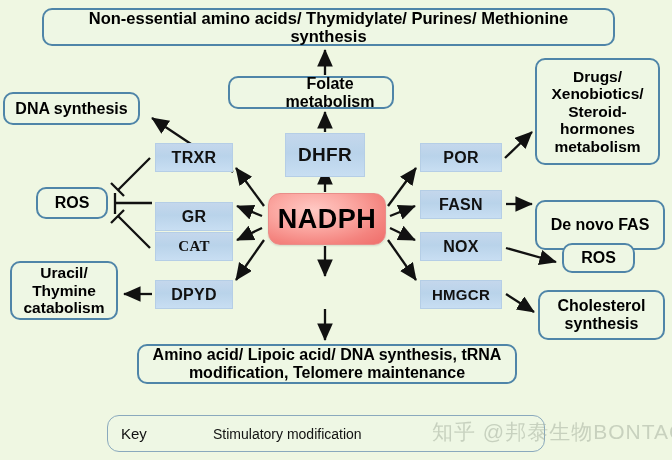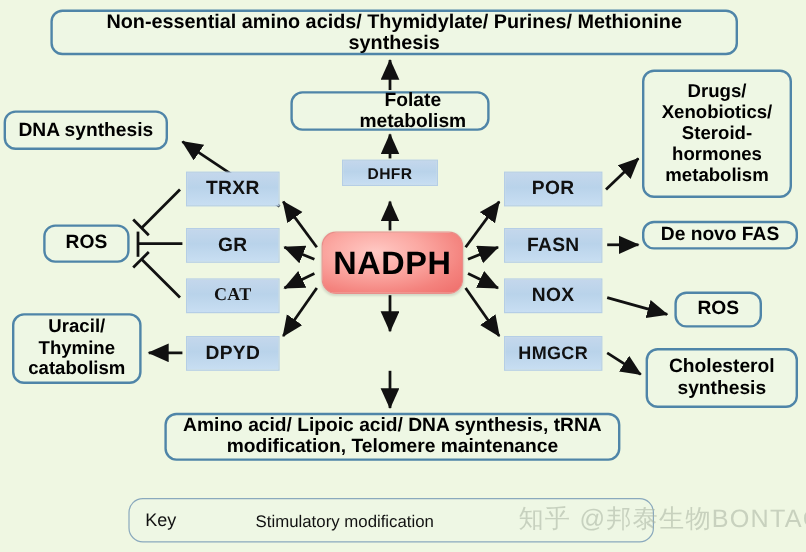--- a/index.html
+++ b/index.html
@@ -140,45 +140,45 @@
 
     <g stroke="#111" stroke-width="2" fill="none">
       <line x1="167" y1="434" x2="205" y2="434" marker-end="url(#ahs)"></line>
       <line x1="383" y1="434" x2="420" y2="434"></line>
       <line x1="420" y1="427" x2="420" y2="442"></line>
     </g>
   </svg>
 
   <div class="obox" style="left:42px;top:8px;width:573px;height:38px;font-size:16.5px;">Non-essential amino acids/ Thymidylate/ Purines/ Methionine synthesis</div>
 
-  <div class="obox" style="left:242px;top:76px;width:166px;height:33px;font-size:16px;padding-left:44px;">Folate metabolism</div>
+  <div class="obox" style="left:228px;top:76px;width:166px;height:33px;font-size:16px;padding-left:44px;">Folate metabolism</div>
 
-  <div class="ebox" style="left:285px;top:133px;width:80px;height:22px;font-size:13px;">DHFR</div>
+  <div class="ebox" style="left:285px;top:133px;width:80px;height:44px;font-size:19px;">DHFR</div>
 
 
   <div class="obox" style="left:137px;top:344px;width:380px;height:40px;font-size:16px;">Amino acid/ Lipoic acid/ DNA synthesis, tRNA modification, Telomere maintenance</div>
 
   <div class="hub" style="left:268px;top:193px;width:118px;height:52px;">NADPH</div>
 
   <div class="ebox" style="left:155px;top:143px;width:78px;height:29px;font-size:16px;">TRXR</div>
-  <div class="ebox" style="left:155px;top:190px;width:78px;height:29px;font-size:16px;">GR</div>
+  <div class="ebox" style="left:155px;top:202px;width:78px;height:29px;font-size:16px;">GR</div>
   <div class="ebox" style="left:155px;top:232px;width:78px;height:29px;font-size:15px;font-family:Liberation Serif, serif;">CAT</div>
   <div class="ebox" style="left:155px;top:280px;width:78px;height:29px;font-size:16px;">DPYD</div>
 
   <div class="ebox" style="left:420px;top:143px;width:82px;height:29px;font-size:16px;">POR</div>
   <div class="ebox" style="left:420px;top:190px;width:82px;height:29px;font-size:16px;">FASN</div>
   <div class="ebox" style="left:420px;top:232px;width:82px;height:29px;font-size:16px;">NOX</div>
   <div class="ebox" style="left:420px;top:280px;width:82px;height:29px;font-size:15px;">HMGCR</div>
 
   <div class="obox" style="left:3px;top:92px;width:137px;height:33px;font-size:16px;">DNA synthesis</div>
   <div class="obox" style="left:36px;top:187px;width:72px;height:32px;font-size:16px;">ROS</div>
   <div class="obox" style="left:10px;top:261px;width:108px;height:59px;font-size:15.5px;">Uracil/ Thymine catabolism</div>
 
   <div class="obox" style="left:535px;top:58px;width:125px;height:107px;font-size:15.5px;">Drugs/ Xenobiotics/ Steroid- hormones metabolism</div>
-  <div class="obox" style="left:535px;top:184px;width:130px;height:24px;font-size:16px;">De novo  FAS</div>
+  <div class="obox" style="left:535px;top:200px;width:130px;height:50px;font-size:16px;">De novo  FAS</div>
   <div class="obox" style="left:562px;top:243px;width:73px;height:30px;font-size:16px;">ROS</div>
   <div class="obox" style="left:538px;top:290px;width:127px;height:50px;font-size:16px;">Cholesterol synthesis</div>
 
   <div class="keybox" style="left:107px;top:415px;width:438px;height:37px;">
     <span class="key-label" style="position:absolute;left:13px;">Key</span>
     <span class="key-txt" style="position:absolute;left:105px;">Stimulatory modification</span>
   </div>
 
   <div class="wm" style="left:432px;top:418px;">知乎 @邦泰生物BONTAC</div>
 

